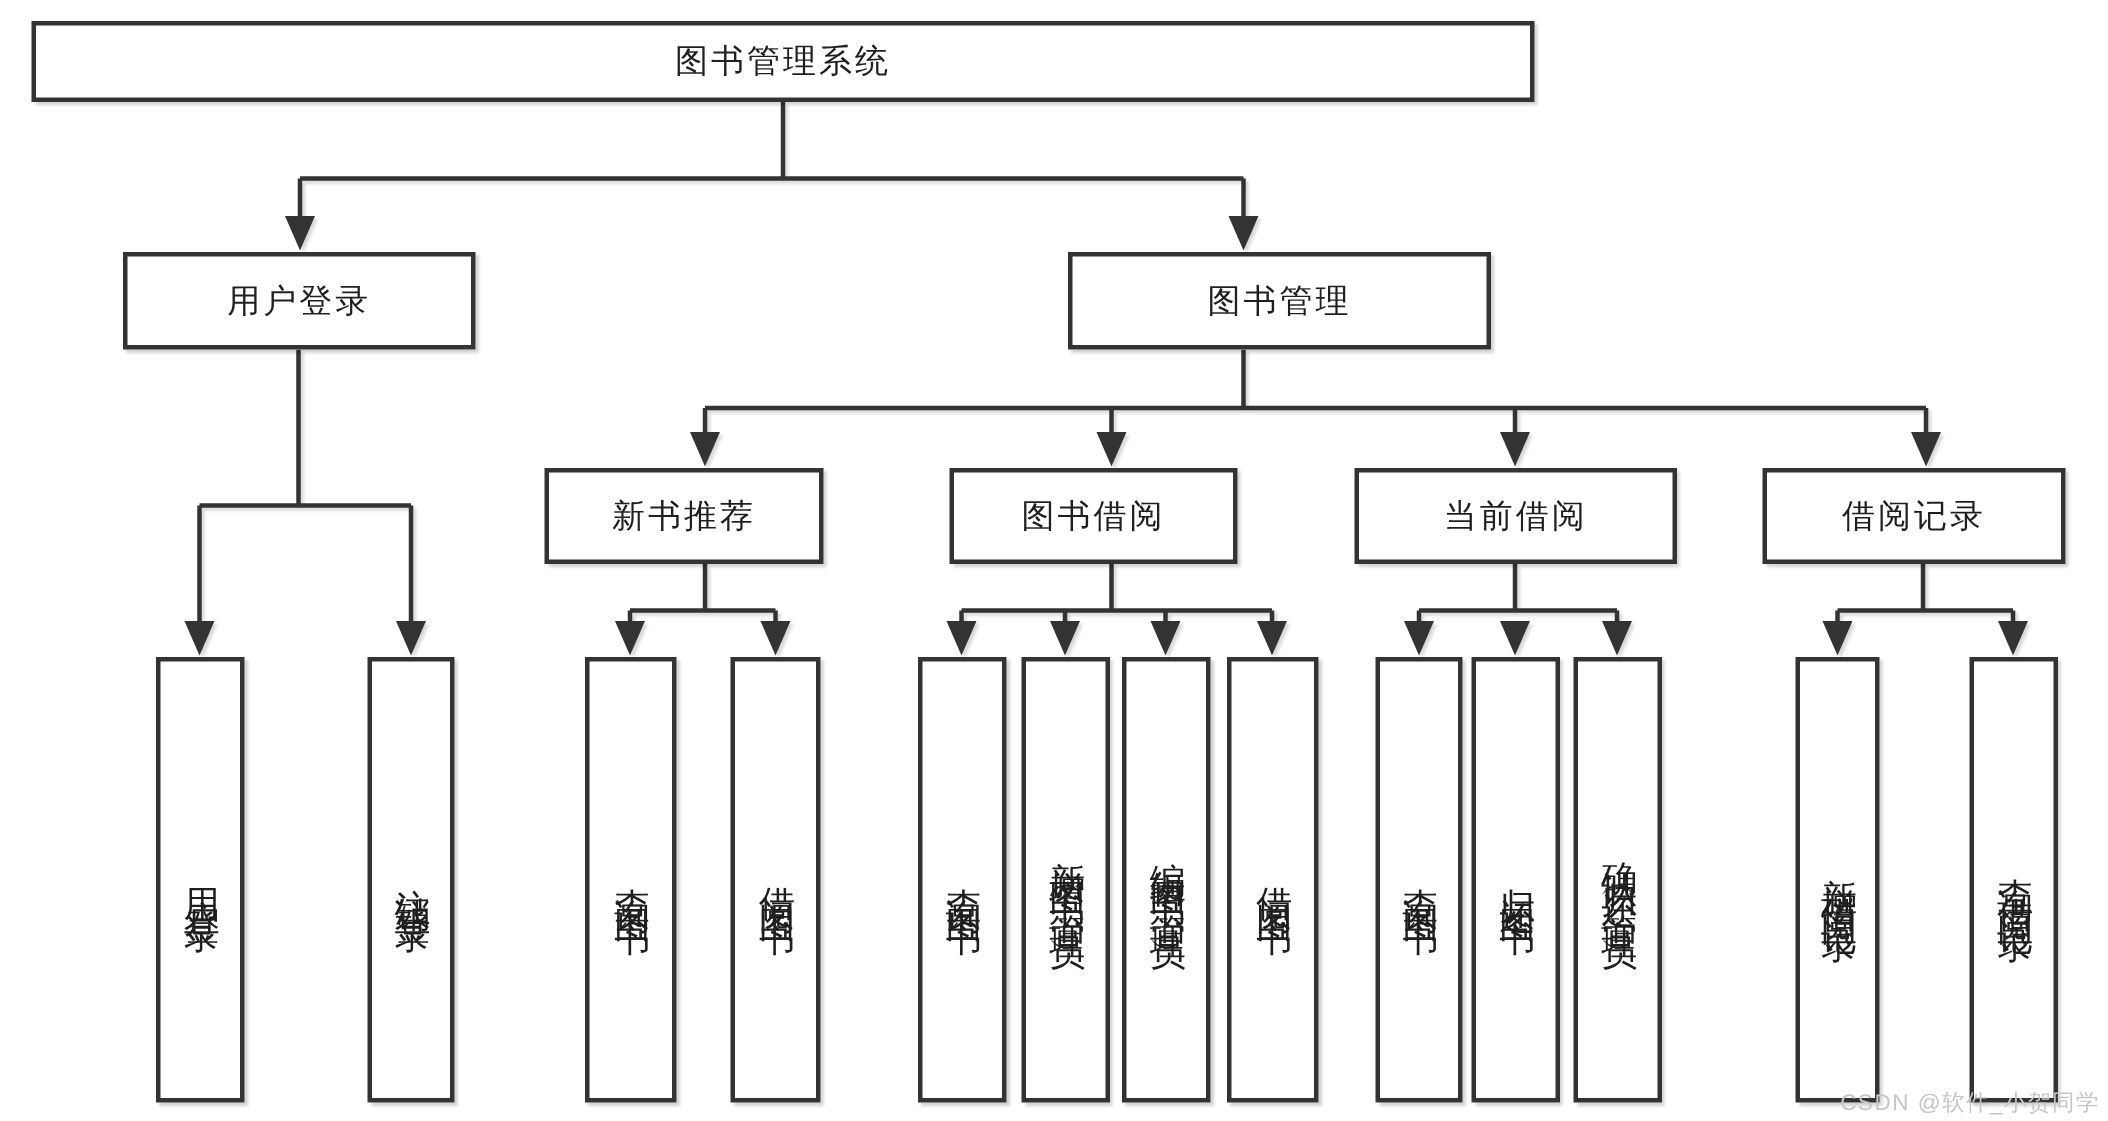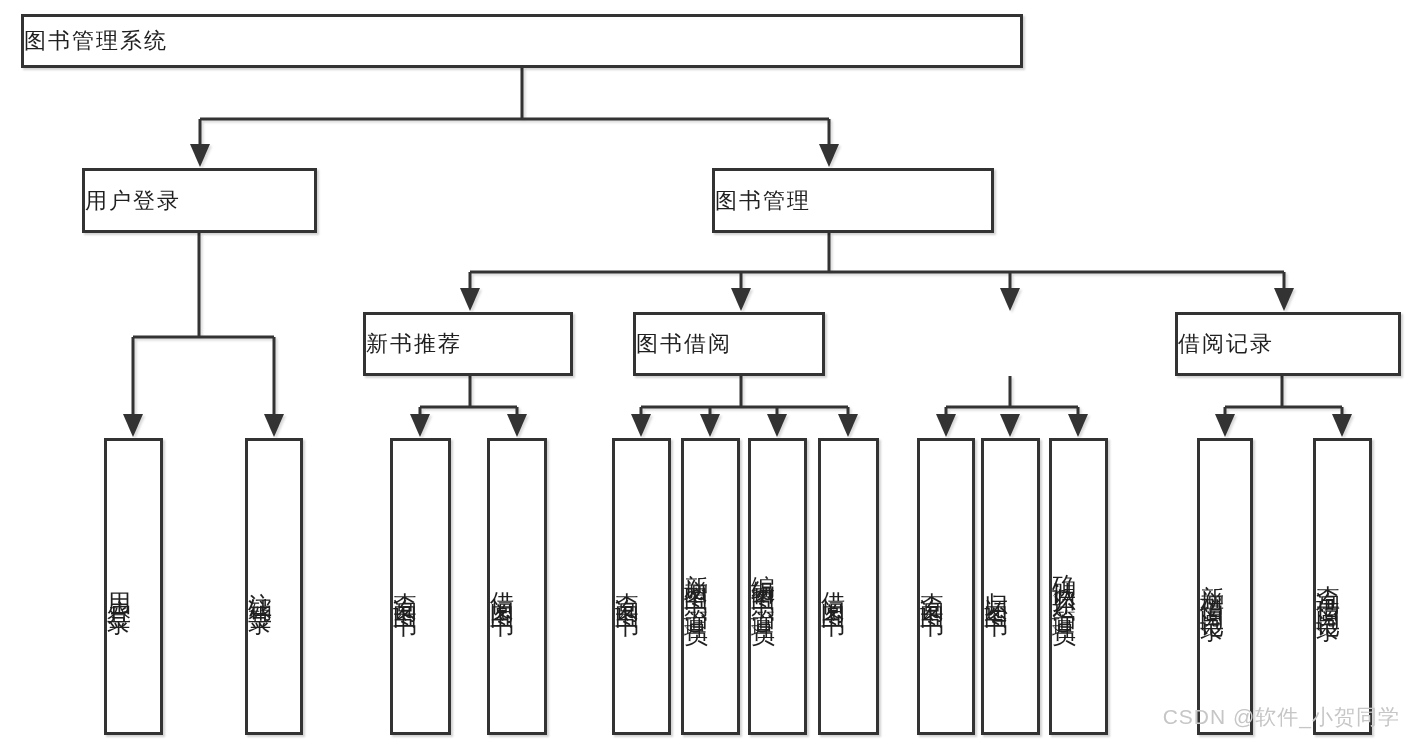--- a/index.html
+++ b/index.html
@@ -6,32 +6,32 @@
   html,body{margin:0;padding:0;background:#ffffff;}
   #canvas{
     position:relative;width:1405px;height:747px;background:var(--bg,#fff);
     font-family:"Liberation Sans","DejaVu Sans",sans-serif;overflow:hidden;
   }
   #wires{position:absolute;left:0;top:0;z-index:1;
     filter:drop-shadow(2px 2px 1px rgba(0,0,0,0.15));}
   .node{
     position:absolute;box-sizing:border-box;z-index:2;
     background:var(--bg,#fff);border:3px solid var(--line,#333);
-    display:flex;align-items:center;justify-content:flex-start;
+    display:flex;align-items:center;justify-content:center;
     box-shadow:2px 2px 2px rgba(0,0,0,0.18);
     color:var(--text,#1f1f1f);
   }
   .node.h span{font-size:22px;letter-spacing:2px;white-space:nowrap;}
   .node.v span{
     writing-mode:vertical-rl;text-orientation:mixed;
     font-size:24px;letter-spacing:7px;line-height:1;
   }
   #watermark{
-    position:absolute;right:5px;bottom:16px;z-index:3;
-    font-size:21px;color:var(--wm,#c6c6c6);letter-spacing:1px;white-space:nowrap;
+    position:absolute;right:5px;bottom:2px;z-index:3;
+    font-size:15px;color:var(--wm,#c6c6c6);letter-spacing:1px;white-space:nowrap;
   }
 </style>
 </head>
 <body>
 
 <div id="canvas" style="--line: #333333; --text: #1f1f1f; --bg: #ffffff; --wm: #c6c6c6;">
 
   <svg id="wires" width="1405" height="747" viewBox="0 0 1405 747">
 
     <path fill="none" stroke="#333333" stroke-width="3" d="
@@ -69,27 +69,30 @@
     <span>图书管理系统</span>
   </div>
 
   <div class="node h" style="left:82px;top:168px;width:235px;height:65px">
     <span>用户登录</span>
   </div>
   <div class="node h" style="left:712px;top:168px;width:282px;height:65px">
     <span>图书管理</span>
   </div>
 
-  <div class="node h" style="left:363px;top:312px;width:210px;height:64px">
+  <div class="node h" style="left:363px;top:312px;width:186px;height:64px">
     <span>新书推荐</span>
   </div>
   <div class="node h" style="left:633px;top:312px;width:192px;height:64px">
     <span>图书借阅</span>
   </div>
-  <div class="node h" style="left:1175px;top:312px;width:226px;height:64px">
+  <div class="node h" style="left:903px;top:312px;width:215px;height:64px">
+    <span>当前借阅</span>
+  </div>
+  <div class="node h" style="left:1175px;top:312px;width:202px;height:64px">
     <span>借阅记录</span>
   </div>
 
   <div class="node v" style="left:104px;top:438px;width:59px;height:297px">
     <span>用户登录</span>
   </div>
   <div class="node v" style="left:245px;top:438px;width:58px;height:297px">
     <span>注销登录</span>
   </div>
 

